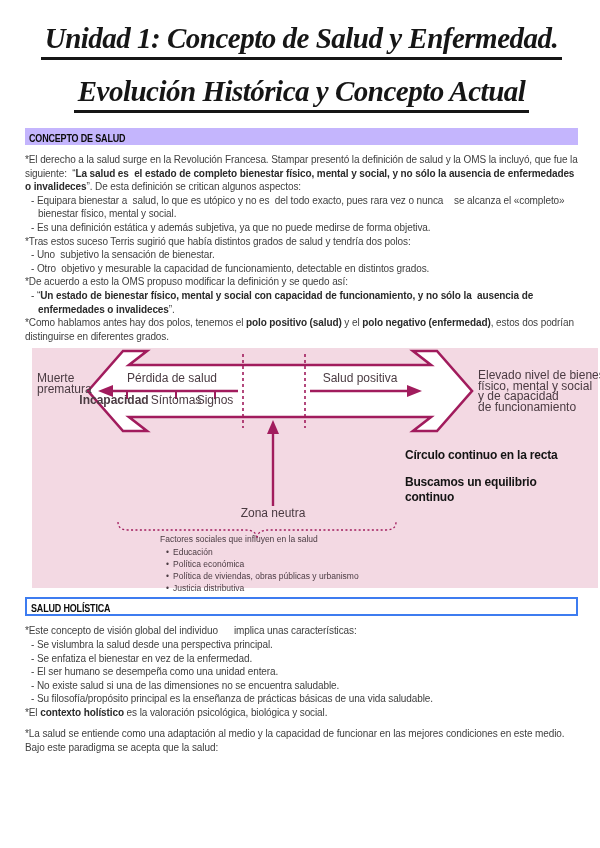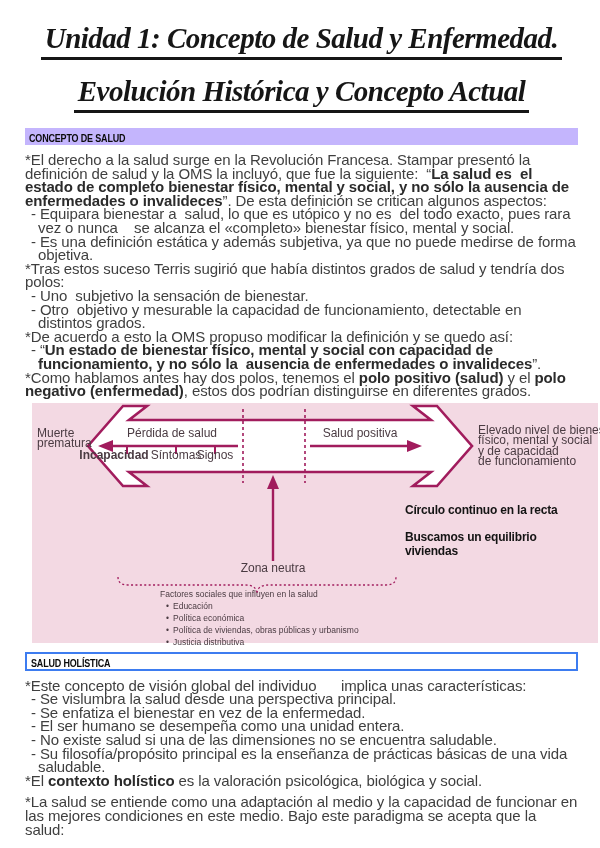--- a/index.html
+++ b/index.html
@@ -32,21 +32,21 @@
   .hdr.outline{background:#ffffff;border:2px solid #3d7cf0;height:15px;line-height:15px;}
   .hdr .hdr-text{
     display:inline-block;
     font-weight:bold;font-size:11.5px;color:#0b0b0b;
     letter-spacing:-0.2px;
     transform:scaleX(0.78);transform-origin:left center;
     white-space:nowrap;
   }
 
   
-  .paras{margin-top:8px;font-size:15px;line-height:13.6px;color:#3f3f3f;letter-spacing:-0.1px;}
+  .paras{margin-top:8px;font-size:10px;line-height:13.6px;color:#3f3f3f;letter-spacing:-0.1px;}
   .para{white-space:pre-wrap;margin:0;}
   .para.indent-1{padding-left:13px;text-indent:-7px;}
   .para .b{font-weight:bold;color:#2b2b2b;}
 
   
   .diagram{
     position:relative;margin-left:7px;margin-top:5px;
     width:566px;height:240px;background:#f3d9e3;
   }
   .diagram svg{position:absolute;left:0;top:0;}
@@ -130,21 +130,21 @@
         <div>físico, mental y social</div>
         <div>y de capacidad</div>
         <div>de funcionamiento</div>
       </div>
 
       <div class="dlbl center" style="left:191px;top:160px;width:100px;">Zona neutra</div>
 
       <div class="annot" style="left:373px;top:100px;">Círculo continuo en la recta</div>
       <div class="annot" style="left:373px;top:127px;">
         <div>Buscamos un equilibrio</div>
-        <div>viviendas</div>
+        <div>continuo</div>
       </div>
 
       <div class="factors">
         <div>Factores sociales que influyen en la salud</div>
         <ul>
             <li>Educación</li>
             <li>Política económica</li>
             <li>Política de viviendas, obras públicas y urbanismo</li>
             <li>Justicia distributiva</li>
           </ul>

